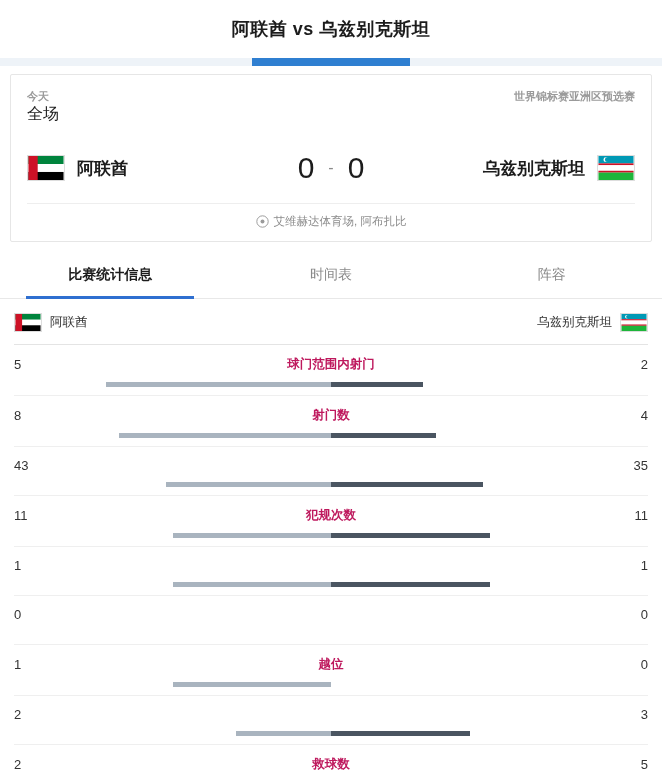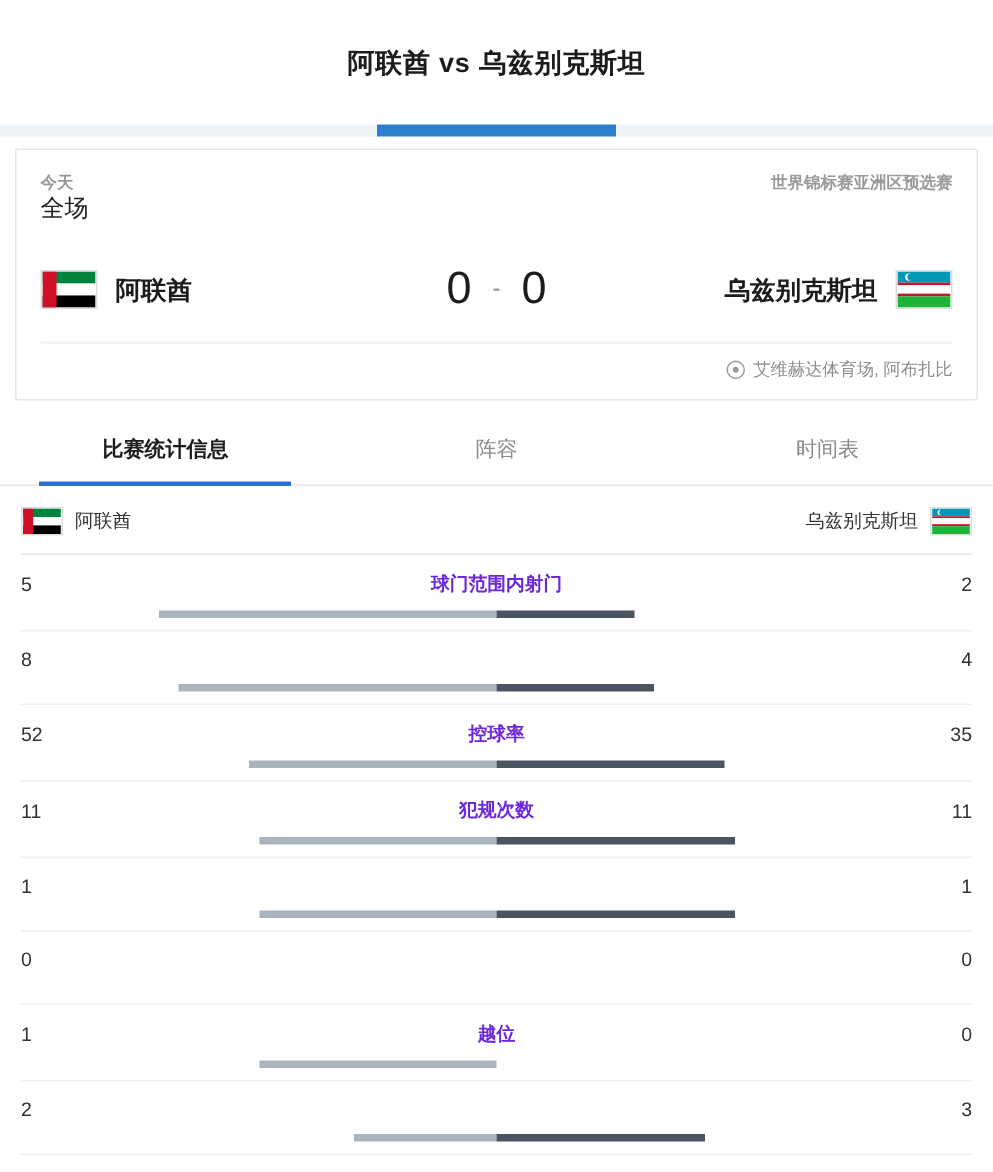--- a/index.html
+++ b/index.html
@@ -13,21 +13,21 @@
   .page {
     width: 662px;
     min-height: 781px;
     background: #ffffff;
     position: relative;
     overflow: hidden;
   }
 
   
   .page-header {
-    height: 83px;
+    height: 58px;
     background: #ffffff;
     display: flex;
     align-items: center;
     justify-content: center;
   }
   .page-title {
     font-size: 18px;
     font-weight: bold;
     color: #1c1c1c;
     letter-spacing: 0.5px;
@@ -93,21 +93,21 @@
   }
   .score-dash {
     font-size: 16px;
     color: #8a8a8a;
   }
   .venue-row {
     border-top: 1px solid #eeeeee;
     margin-top: 10px;
     padding: 10px 0 4px 0;
     display: flex;
-    justify-content: flex-end;
+    justify-content: center;
     align-items: center;
     gap: 5px;
     font-size: 11.5px;
     color: #8d8d8d;
   }
   .pin-icon { display:inline-block; width: 13px; height: 13px; }
 
   
   .tabs {
     margin-top: 8px;
@@ -175,21 +175,21 @@
     font-size: 13px;
     color: #333;
     width: 40px;
   }
   .stat-val.right { text-align: right; }
   .stat-label {
     flex: 1;
     text-align: center;
     font-size: 12.5px;
     font-weight: bold;
-    color: #6d28d9;
+    color: #be185d;
   }
   .bars {
     display: flex;
     margin-top: 9px;
     padding-bottom: 9px;
     height: 13px;
     align-items: center;
   }
   .bar-half { width: 50%; height: 5px; display: flex; }
   .bar-half.left { justify-content: flex-end; }
@@ -248,22 +248,22 @@
       <svg class="pin-icon" viewBox="0 0 16 16">
         <circle cx="8" cy="8" r="7" fill="none" stroke="#9a9a9a" stroke-width="1.2"></circle>
         <circle cx="8" cy="8" r="2.4" fill="#9a9a9a"></circle>
       </svg>
       <span>艾维赫达体育场, 阿布扎比</span>
     </div>
   </div>
 
   <div class="tabs">
     <div class="tab active">比赛统计信息</div>
+    <div class="tab">时间表</div>
     <div class="tab">阵容</div>
-    <div class="tab">时间表</div>
   </div>
 
   <div class="stats">
     <div class="stats-teams">
       <div class="stats-team">
         <svg class="flag-sm" viewBox="0 0 28 19">
           <rect x="0" y="0" width="28" height="6.4" fill="#00843d"></rect>
           <rect x="0" y="6.4" width="28" height="6.2" fill="#ffffff"></rect>
           <rect x="0" y="12.6" width="28" height="6.4" fill="#000000"></rect>
           <rect x="0" y="0" width="7.4" height="19" fill="#ce1126"></rect>
@@ -296,35 +296,35 @@
               <div class="bar-left-fill" style="width:71%"></div>
             </div>
             <div class="bar-half">
               <div class="bar-right-fill" style="width:29%"></div>
             </div>
           </div>
         </div>
         <div class="stat-row">
           <div class="stat-line">
             <span class="stat-val">8</span>
+            <span class="stat-label">射门数</span>
             <span class="stat-val right">4</span>
           </div>
           <div class="bars">
             <div class="bar-half left">
               <div class="bar-left-fill" style="width:67%"></div>
             </div>
             <div class="bar-half">
               <div class="bar-right-fill" style="width:33%"></div>
             </div>
           </div>
         </div>
         <div class="stat-row">
           <div class="stat-line">
-            <span class="stat-val">52</span>
-            <span class="stat-label">控球率</span>
+            <span class="stat-val">43</span>
             <span class="stat-val right">35</span>
           </div>
           <div class="bars">
             <div class="bar-half left">
               <div class="bar-left-fill" style="width:52%"></div>
             </div>
             <div class="bar-half">
               <div class="bar-right-fill" style="width:48%"></div>
             </div>
           </div>

